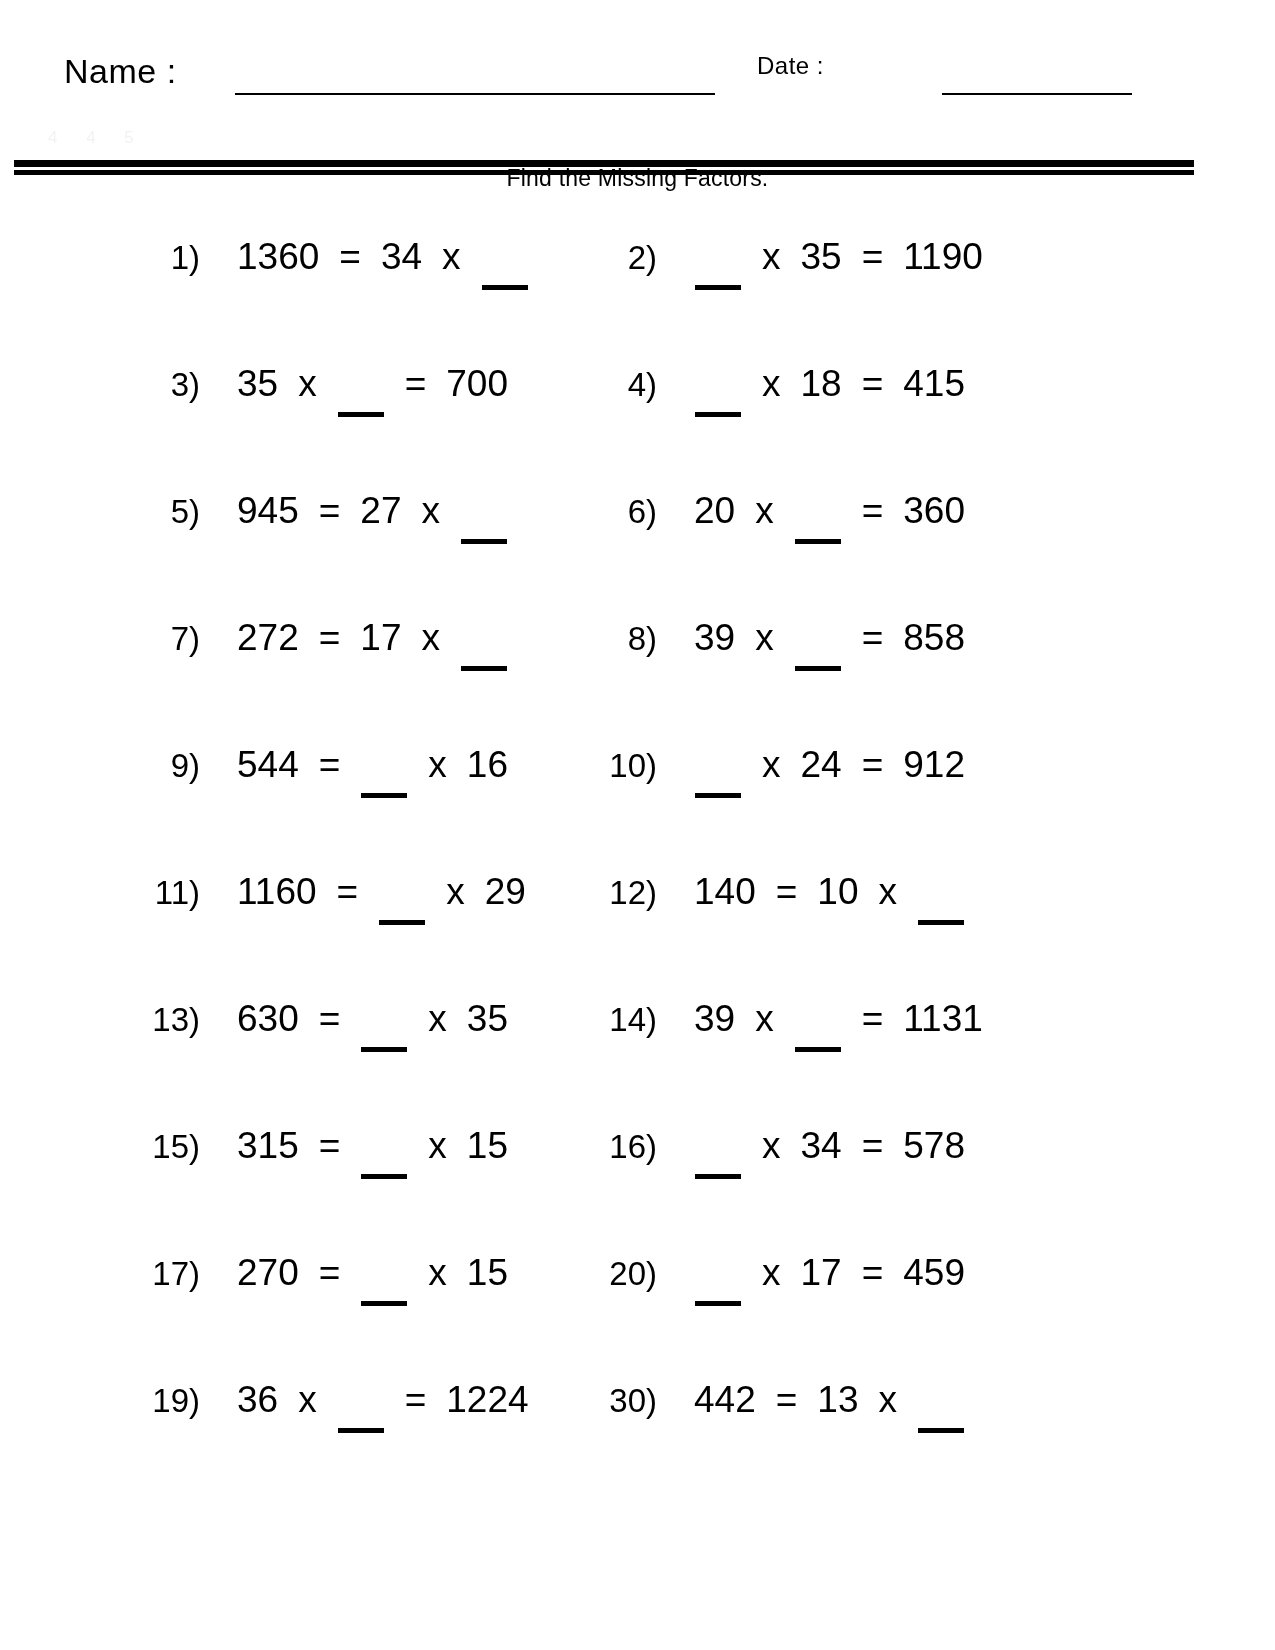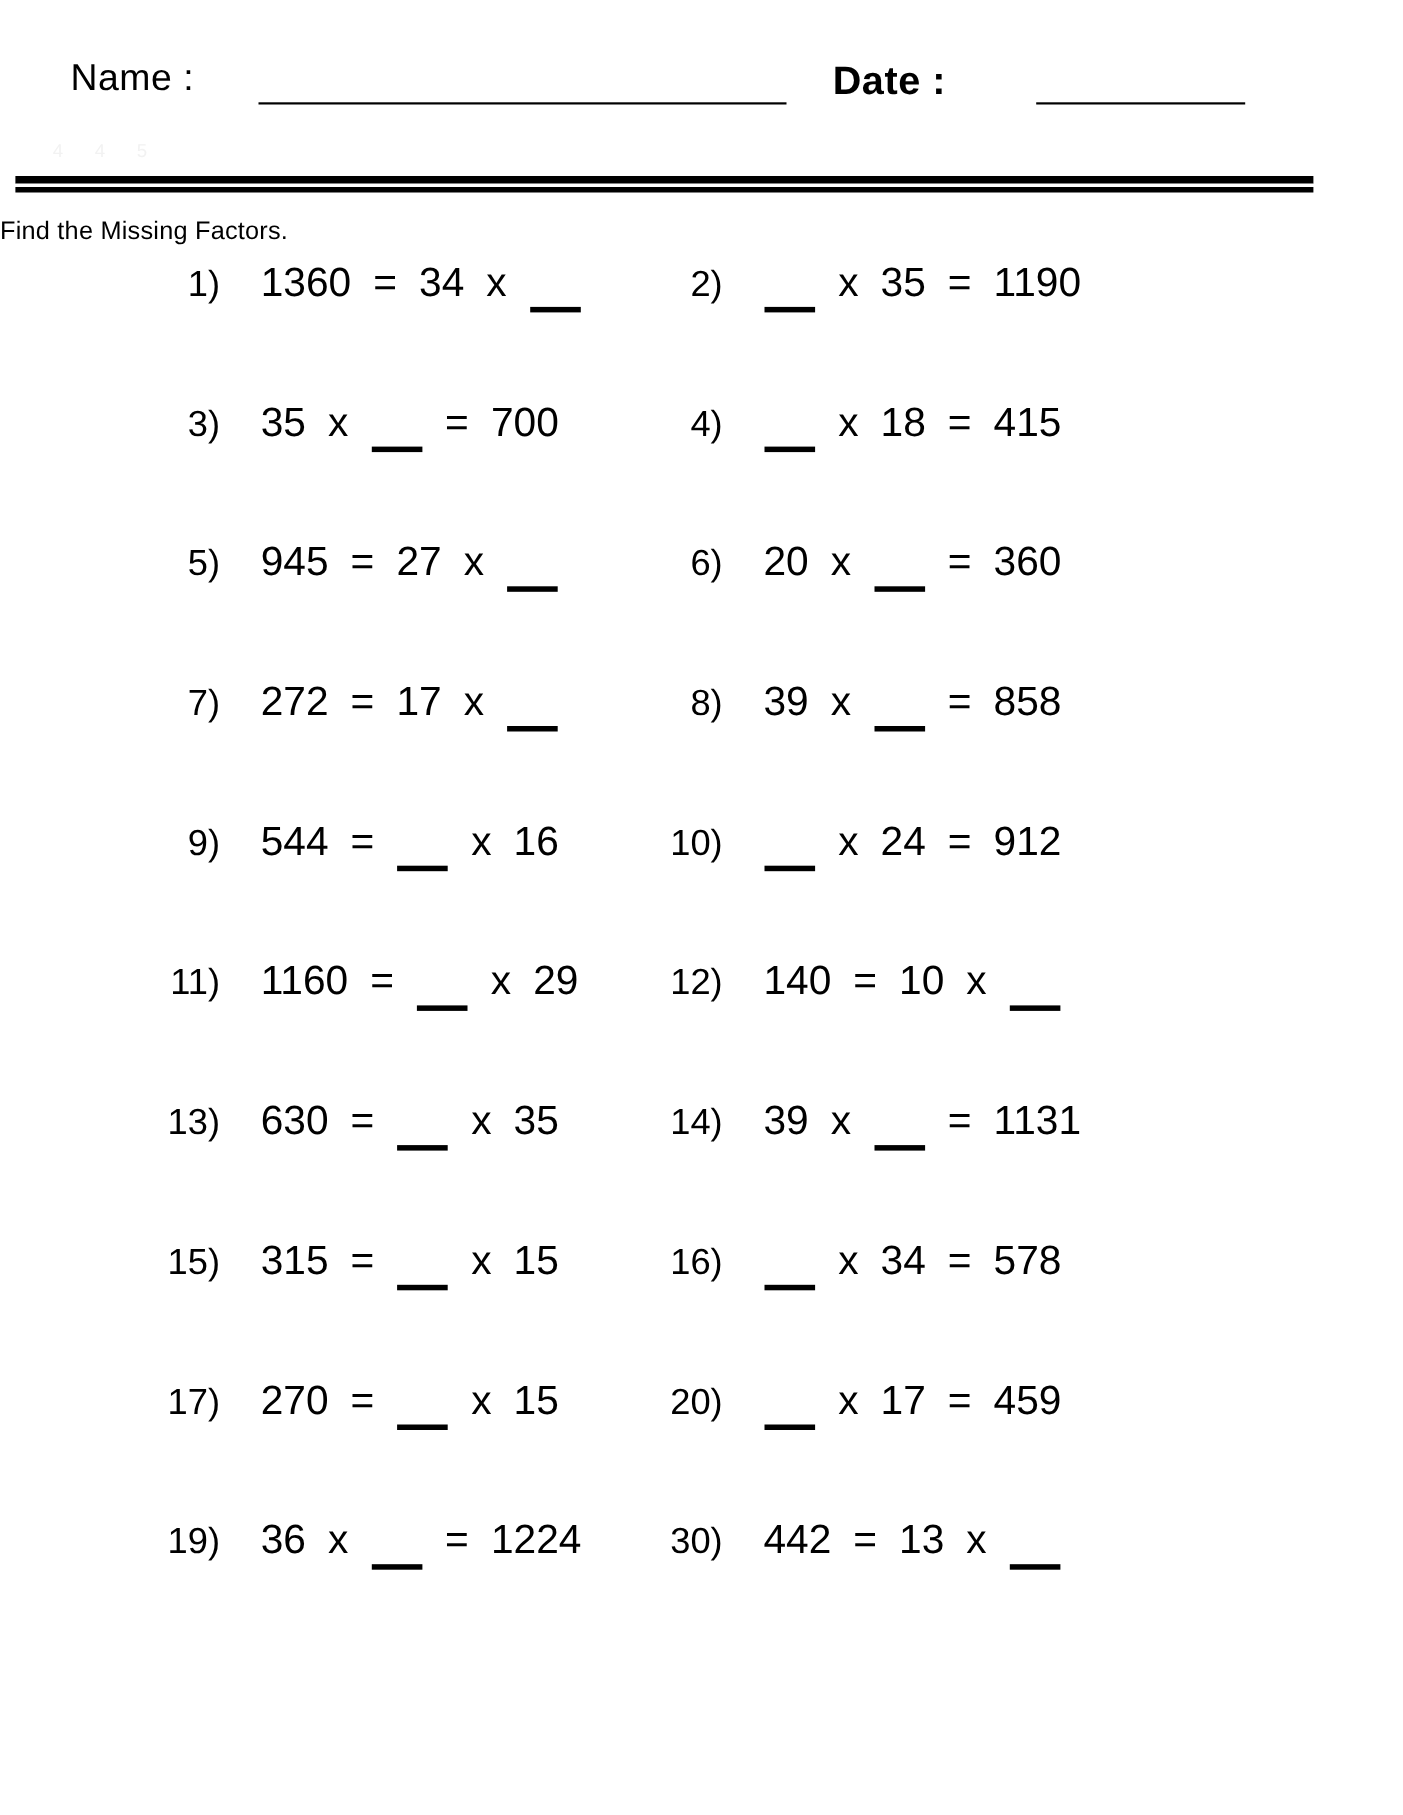--- a/index.html
+++ b/index.html
@@ -39,24 +39,23 @@
     left: 235px;
     top: 41px;
     width: 480px;
     height: 0;
     border-bottom: 2px solid #000;
   }
   .date-label {
     position: absolute;
     left: 757px;
     top: 0;
-    font-size: 36px;
+    font-size: 24px;
     letter-spacing: 0.5px;
     white-space: nowrap;
-    font-weight: bold;
   }
   .date-rule {
     position: absolute;
     left: 942px;
     top: 41px;
     width: 190px;
     height: 0;
     border-bottom: 2px solid #000;
   }
 
@@ -88,23 +87,23 @@
   }
   .divider .bar-thin {
     height: 5px;
     background: #000;
   }
 
   
   .worksheet-title {
     position: absolute;
     left: 0;
-    top: 196px;
+    top: 165px;
     width: 1275px;
-    text-align: left;
+    text-align: center;
     font-size: 23px;
     font-weight: 400;
     letter-spacing: 0.2px;
   }
 
   
   .problems {
     position: absolute;
     left: 0;
     top: 236px;
@@ -133,21 +132,21 @@
   .pnum {
     display: inline-block;
     width: 72px;
     text-align: right;
     font-size: 33px;
     padding-top: 3px;
   }
   .pbody {
     padding-left: 28px;
     display: inline-flex;
-    align-items: center;
+    align-items: flex-end;
   }
   .tok {
     display: inline-block;
     padding: 0 9px;
   }
   .tok.op {
     padding: 0 11px;
   }
   
   .blank {

